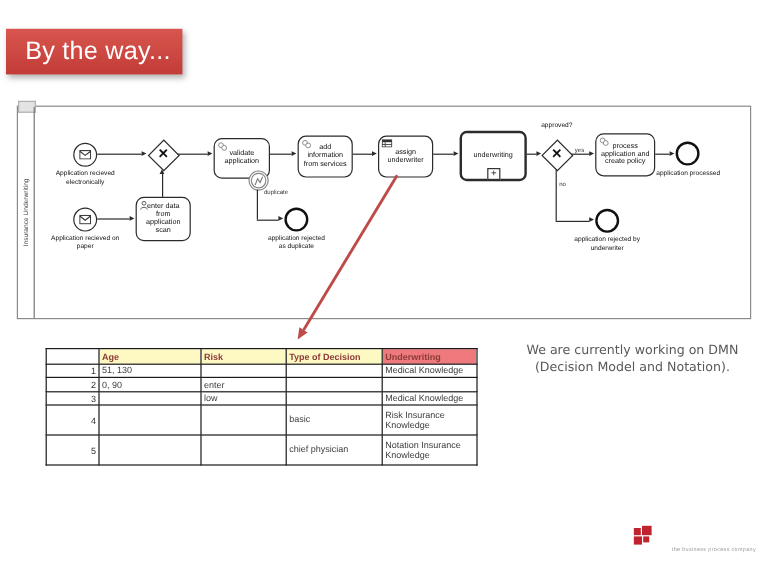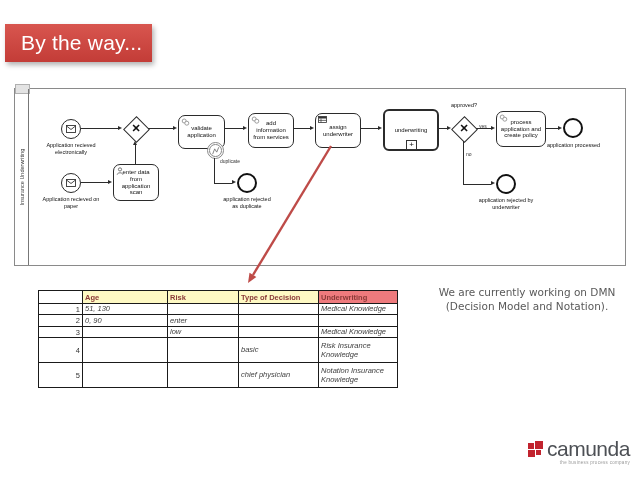--- a/index.html
+++ b/index.html
@@ -55,21 +55,21 @@
   
   .dtable{position:absolute;left:38px;top:290px;border-collapse:collapse;
           font-size:7.5px;table-layout:fixed;}
   .dtable td,.dtable th{border:1px solid #1a1a1a;padding:0 2px;overflow:hidden;
                         box-sizing:border-box;}
   .dtable th{font-weight:bold;text-align:left;color:#8b3a38;}
   .th-blue{background:#fef9c3;}
   .th-red{background:#ee7a7d;}
   .th-num{background:#fff;}
   .c-num{text-align:right;color:#333;}
-  .c-val{font-style:italic;color:#3d3d3d;line-height:1.25;}
+  .c-val{color:#3d3d3d;line-height:1.25;}
 
   
   .note{position:absolute;left:437px;top:286px;width:180px;text-align:center;
         color:#595959;font-size:10.5px;line-height:1.3;font-family:"DejaVu Sans",sans-serif;}
   .note p{margin:0 0 13px 0;}
 
   
   .annot{position:absolute;left:0;top:0;pointer-events:none;}
 
   
@@ -284,18 +284,17 @@
   </div>
 
   <div class="logo">
     <div class="logo-row">
       <svg width="16" height="16" viewBox="0 0 16 16">
         <rect x="0" y="2" width="6" height="6" fill="#c1232e"></rect>
         <rect x="7" y="0" width="8" height="8" fill="#c1232e"></rect>
         <rect x="0" y="9" width="7" height="7" fill="#c1232e"></rect>
         <rect x="8" y="9" width="5" height="5" fill="#c1232e"></rect>
       </svg>
-      <span class="wordmark">camunda</span>
     </div>
     <div class="tagline">the business process company</div>
   </div>
 
 </div>
 
 </body></html>

